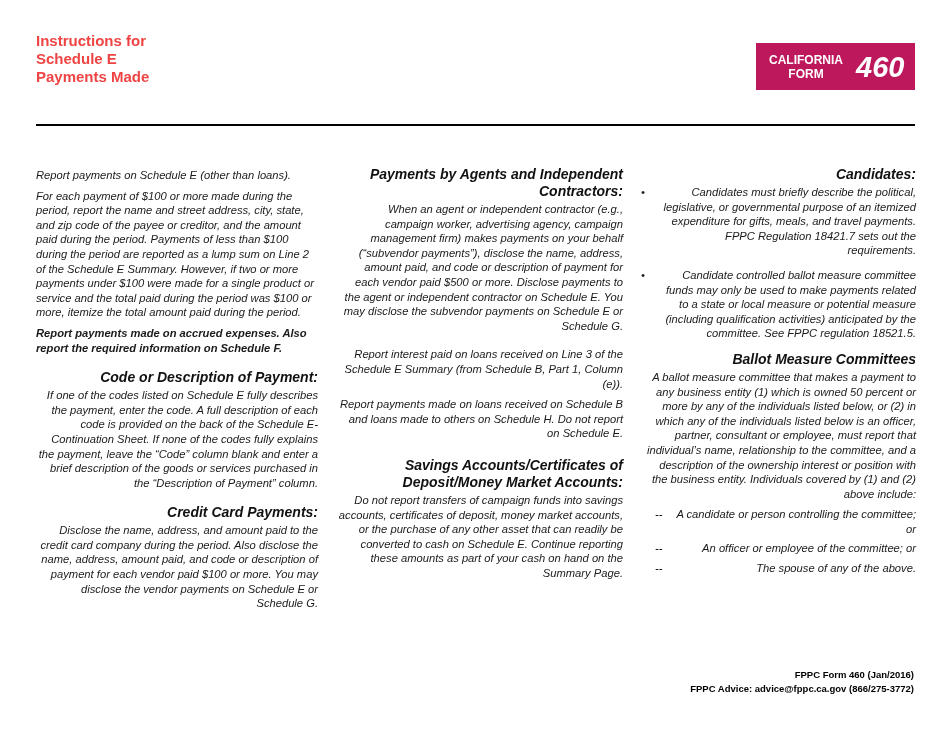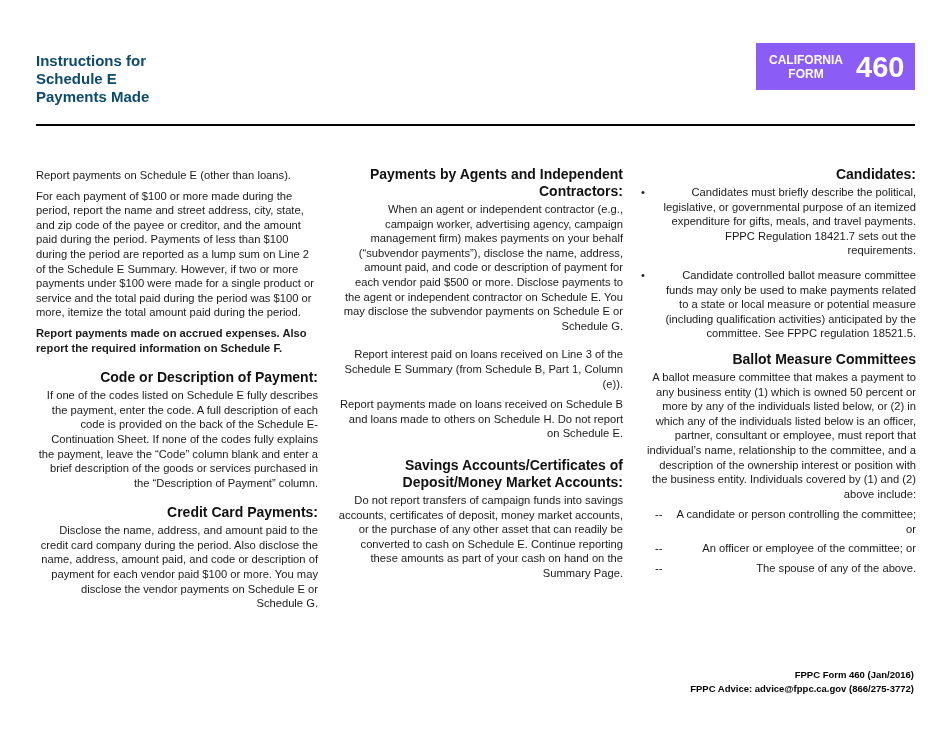--- a/index.html
+++ b/index.html
@@ -1,25 +1,25 @@
 <!DOCTYPE html>
 <html><head>
   <meta charset="utf-8">
   <style>
     html, body { margin: 0; padding: 0; background: #ffffff; }
     body { width: 950px; height: 735px; position: relative; overflow: hidden;
       font-family: "Liberation Sans", sans-serif; color: #1a1a1a; }
-    .title { position: absolute; left: 36px; top: 52px; font-weight: bold; font-size: 15px; line-height: 18px; color: #0c4a6e; }
+    .title { position: absolute; left: 36px; top: 32px; font-weight: bold; font-size: 15px; line-height: 18px; color: #ef4444; }
     .title div { white-space: nowrap; }
-    .form-badge { position: absolute; left: 756px; top: 43px; width: 159px; height: 47px; background: #8b5cf6; color: #fff;
+    .form-badge { position: absolute; left: 756px; top: 43px; width: 159px; height: 47px; background: #be185d; color: #fff;
       display: flex; align-items: center; }
     .form-badge .label { width: 100px; text-align: center; font-weight: bold; font-size: 12px; line-height: 14px; padding-left: 0; }
-    .form-badge .num { font-weight: bold; font-size: 29px; line-height: 30px; margin-left: 0px; }
+    .form-badge .num { font-weight: bold; font-size: 29px; line-height: 30px; margin-left: 0px; font-style: italic; }
     .rule { position: absolute; left: 36px; top: 124px; width: 879px; height: 2px; background: #000; }
-    .col { position: absolute; top: 168px; font-size: 11.2px; line-height: 14.6px; }
+    .col { position: absolute; top: 168px; font-size: 11.2px; line-height: 14.6px; font-style: italic; }
     .col1 { left: 36px; width: 282px; }
     .col2 { left: 338px; width: 285px; }
     .col3 { left: 641px; width: 275px; }
     p { margin: 0 0 6px 0; }
     .bold { font-weight: bold; }
     h3 { margin: 0 0 2px 0; font-size: 14px; line-height: 17px; font-weight: bold; color: #111; }
     .sec { margin-top: 0; text-align: right; }
     ul.bullets { list-style: none; margin: 0; padding: 0; }
     ul.bullets li { position: relative; padding-left: 16px; margin-bottom: 10px; }
     ul.bullets li .bul { position: absolute; left: 0; top: 0; }

